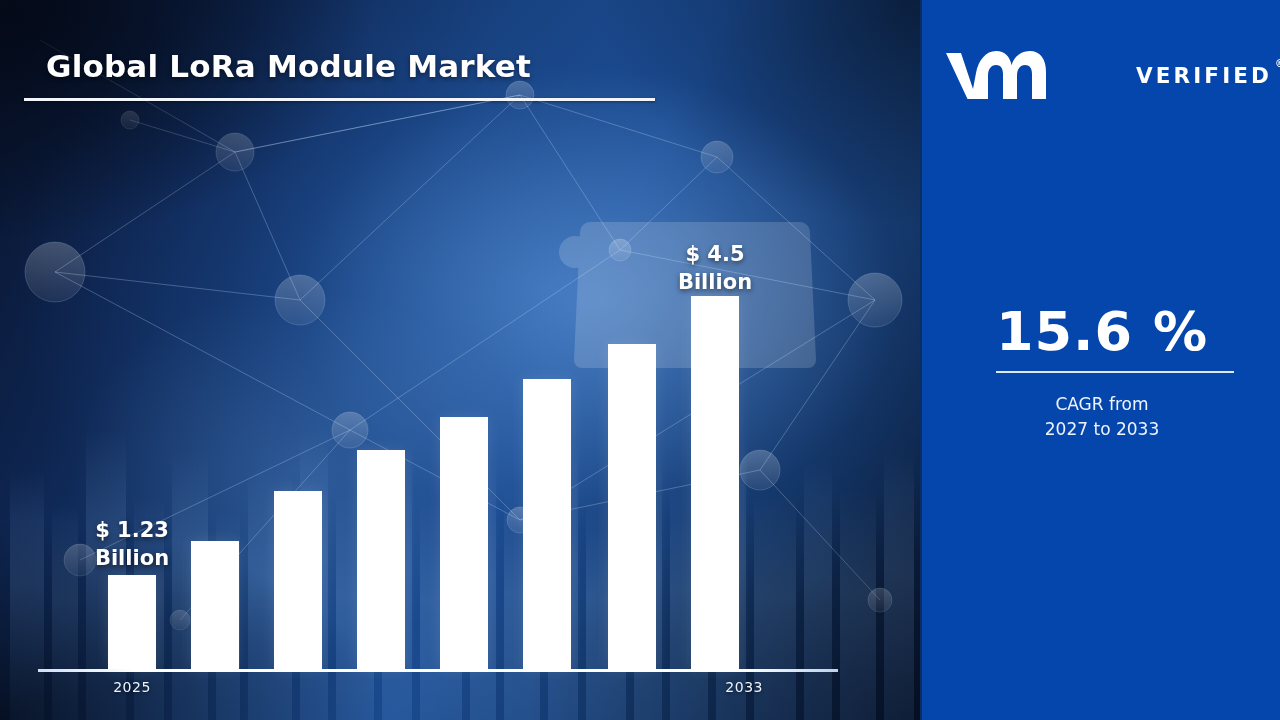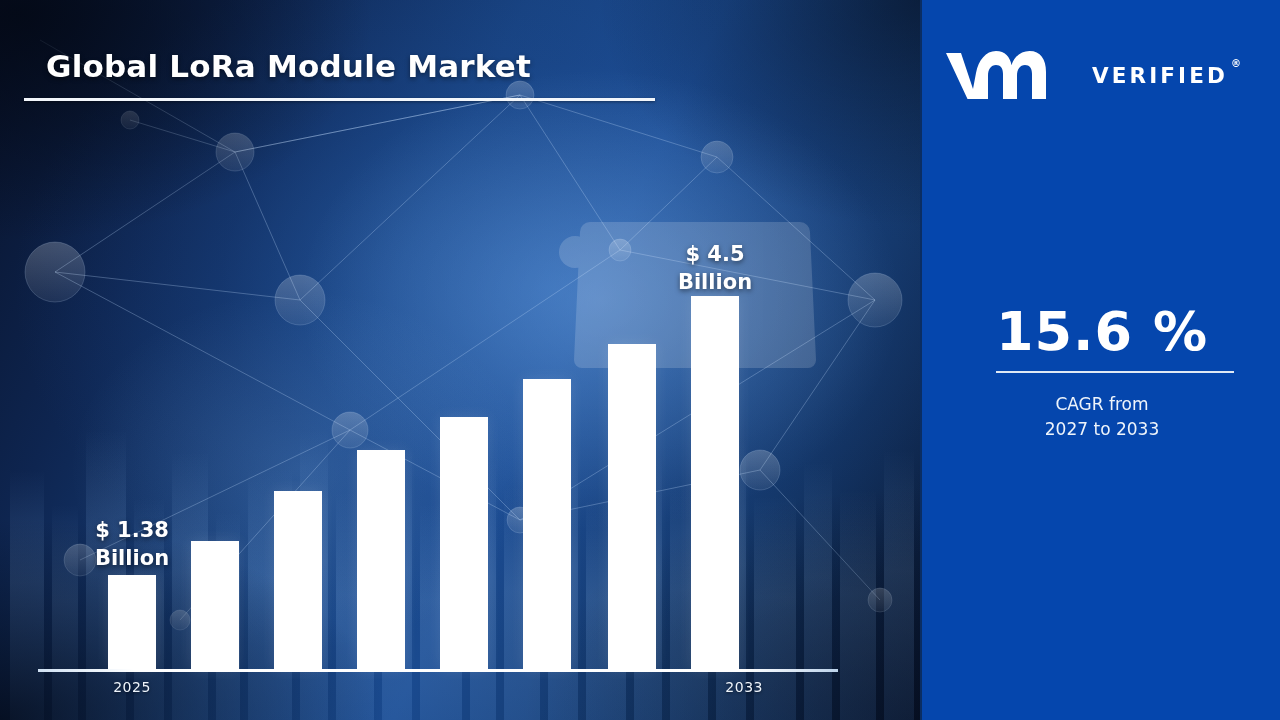--- a/index.html
+++ b/index.html
@@ -98,21 +98,21 @@
   .brand-panel {
     position:absolute; left:920px; top:0;
     width:360px; height:720px;
     background:#0546ad;
     border-left:2px solid #0a2d63;
   }
 
   .logo-wrap {
     position:absolute; left:20px; top:30px;
     width:330px; height:92px;
-    display:flex; align-items:center; gap:30px;
+    display:flex; align-items:center; gap:30px;justify-content:space-between;
   }
   .logo-mark { width:120px; height:62px; flex:none; }
   .logo-text {
     position:relative;
     color:#ffffff; font-weight:700;
     font-size:21.5px; line-height:1.28;
     letter-spacing:3.1px;
   }
   .logo-reg {
     position:absolute; right:-13px; top:-4px;
@@ -240,21 +240,21 @@
       <div class="bar" style="left:191px;  top:541px; height:128px;"></div>
       <div class="bar" style="left:274px;  top:491px; height:178px;"></div>
       <div class="bar" style="left:357px;  top:450px; height:219px;"></div>
       <div class="bar" style="left:440px;  top:417px; height:252px;"></div>
       <div class="bar" style="left:523px;  top:379px; height:290px;"></div>
       <div class="bar" style="left:608px;  top:344px; height:325px;"></div>
       <div class="bar" style="left:691px;  top:296px; height:373px;"></div>
 
       <div class="axis-line"></div>
 
-      <div class="value-label" style="left:67px; top:516px; width:130px;">$ 1.38
+      <div class="value-label" style="left:67px; top:516px; width:130px;">$ 1.23
 Billion</div>
 
       <div class="value-label" style="left:650px; top:240px; width:130px;">$ 4.5
 Billion</div>
 
       <div class="axis-label" style="left:84px; top:679px; width:96px; text-align:center;">2025</div>
 
       <div class="axis-label" style="left:667px; top:679px; width:96px; text-align:right;">2033</div>
     </div>
   </div>

